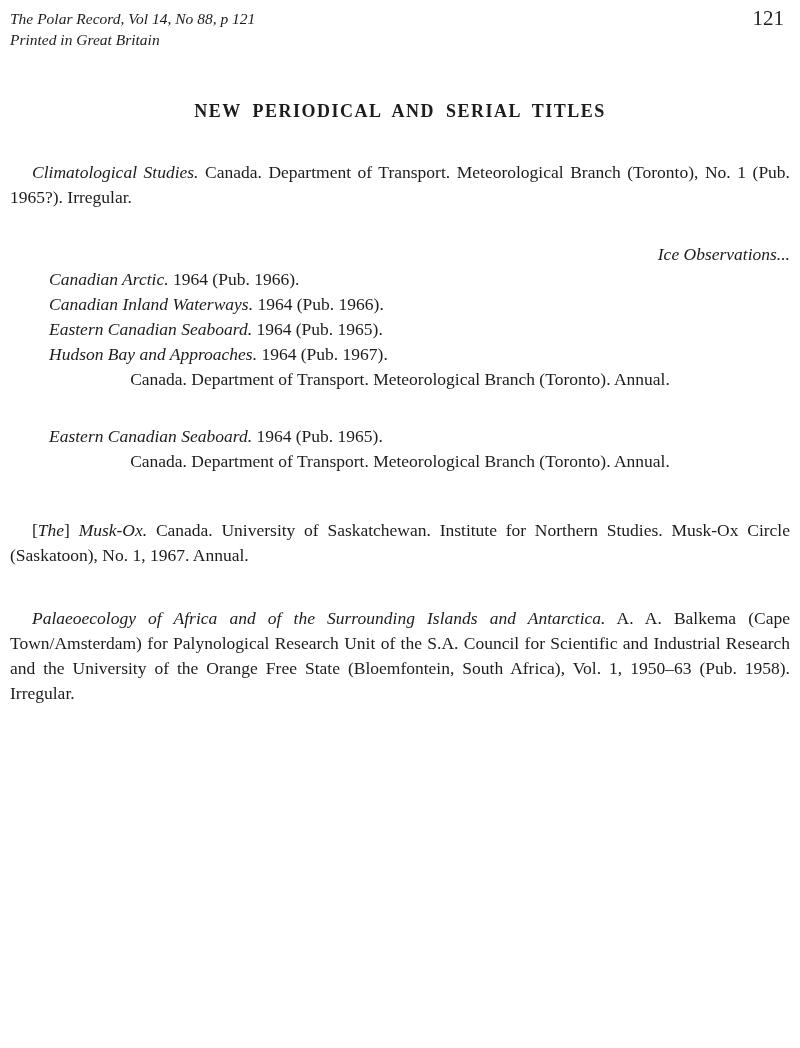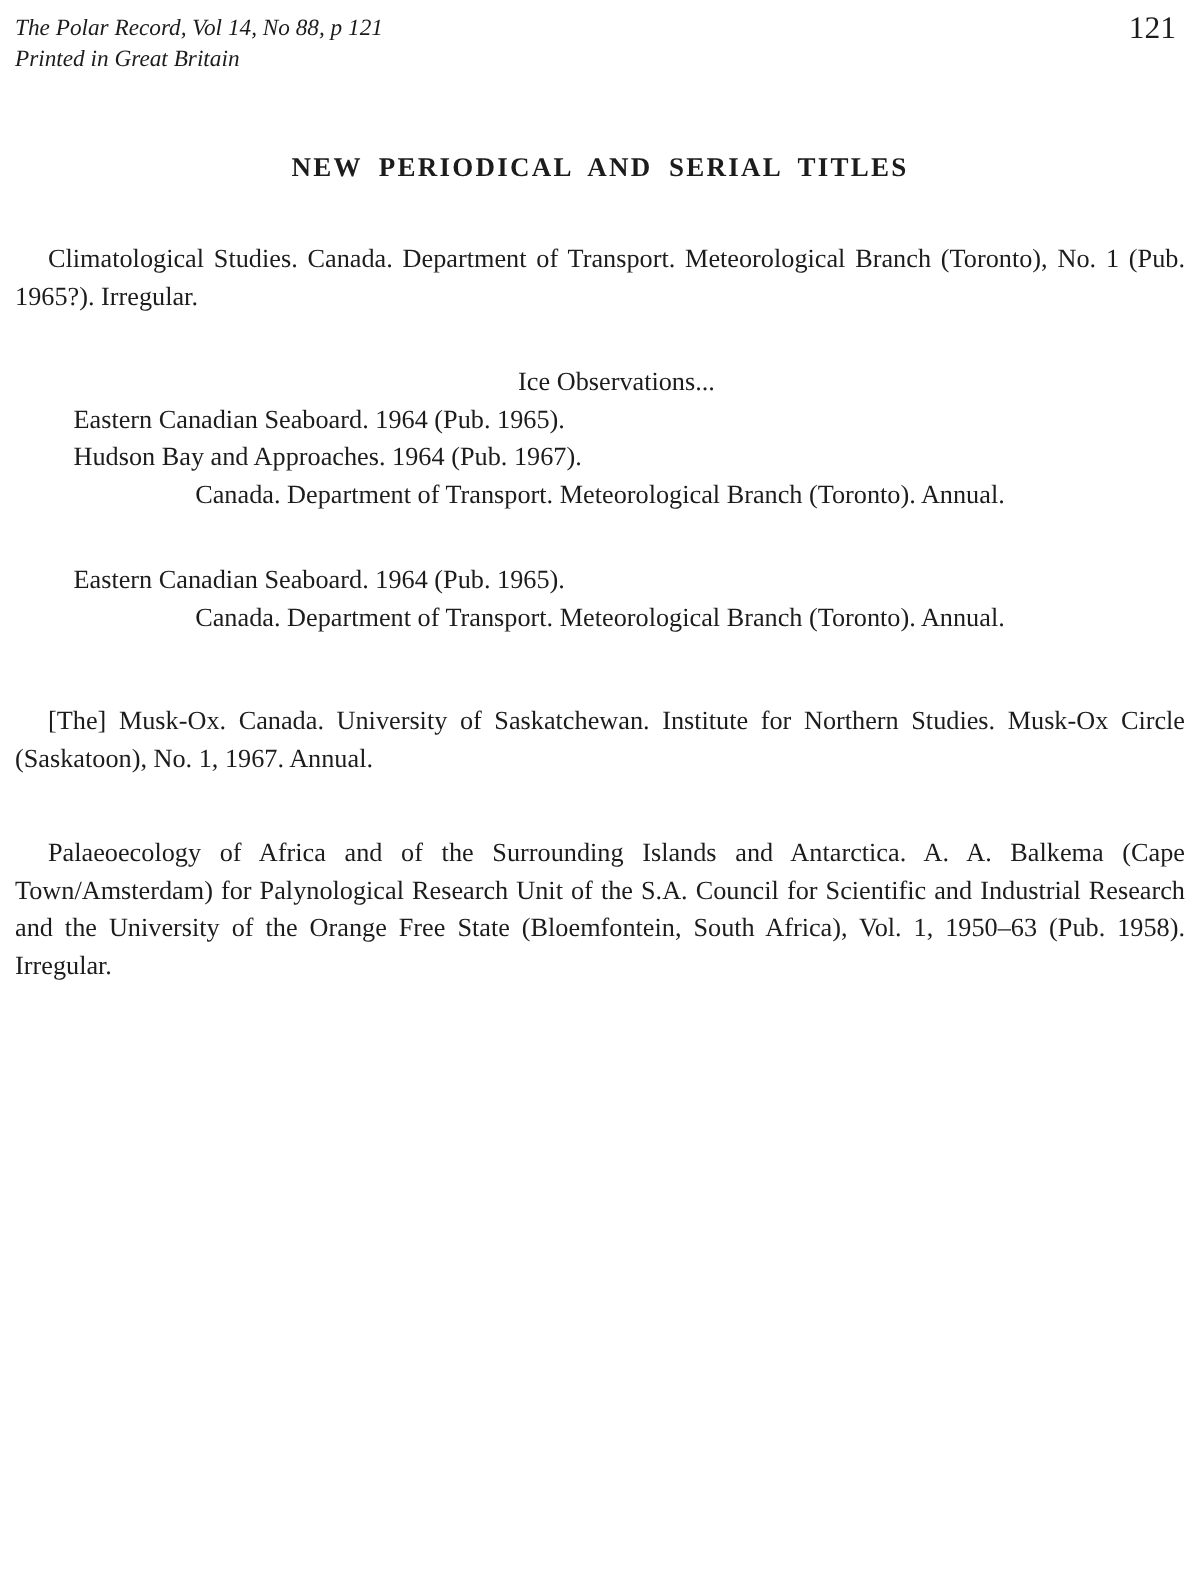--- a/index.html
+++ b/index.html
@@ -25,28 +25,28 @@
   .article-title {
     text-align:center;
     font-size:18px; font-weight:bold;
     letter-spacing:1.5px; word-spacing:5px;
     margin:46px 0 0 0;
     line-height:30px;
   }
 
   .entry { margin:0; text-align:justify; }
   .indent { text-indent:22px; }
-  .it { }
+  .it { font-style:italic; }
 
   .entry-first { margin-top:34px; }
   .entry-group { margin-top:32px; }
   .entry-musk { margin-top:44px; }
   .entry-palaeo { margin-top:38px; }
 
-  .series-heading { margin:0; padding-left:22px; text-align:center; }
+  .series-heading { margin:0; padding-left:22px; font-style:italic; text-align:right; }
   .sub-item { margin:0; padding-left:39px; text-align:left; }
   .group-footer { margin:0; text-align:center; }
 </style>
 </head>
 <body>
 
 <div class="page">
 
   <header class="running-head">
     <div class="head-left">
@@ -55,20 +55,22 @@
     </div>
     <div class="folio">121</div>
   </header>
 
   <h1 class="article-title">NEW PERIODICAL AND SERIAL TITLES</h1>
 
   <p class="entry indent entry-first"><span class="it">Climatological Studies.</span><span> Canada. Department of Transport. Meteorological Branch (Toronto), No. 1 (Pub. 1965?). Irregular.</span></p>
 
   <div class="entry-group">
     <p class="series-heading">Ice Observations...</p>
+    <p class="sub-item"><span class="it">Canadian Arctic.</span><span> 1964 (Pub. 1966).</span></p>
+    <p class="sub-item"><span class="it">Canadian Inland Waterways.</span><span> 1964 (Pub. 1966).</span></p>
     <p class="sub-item"><span class="it">Eastern Canadian Seaboard.</span><span> 1964 (Pub. 1965).</span></p>
     <p class="sub-item"><span class="it">Hudson Bay and Approaches.</span><span> 1964 (Pub. 1967).</span></p>
     <p class="group-footer">Canada. Department of Transport. Meteorological Branch (Toronto). Annual.</p>
   </div>
 
   <div class="entry-group">
     <p class="sub-item"><span class="it">Eastern Canadian Seaboard.</span><span> 1964 (Pub. 1965).</span></p>
     <p class="group-footer">Canada. Department of Transport. Meteorological Branch (Toronto). Annual.</p>
   </div>
 

